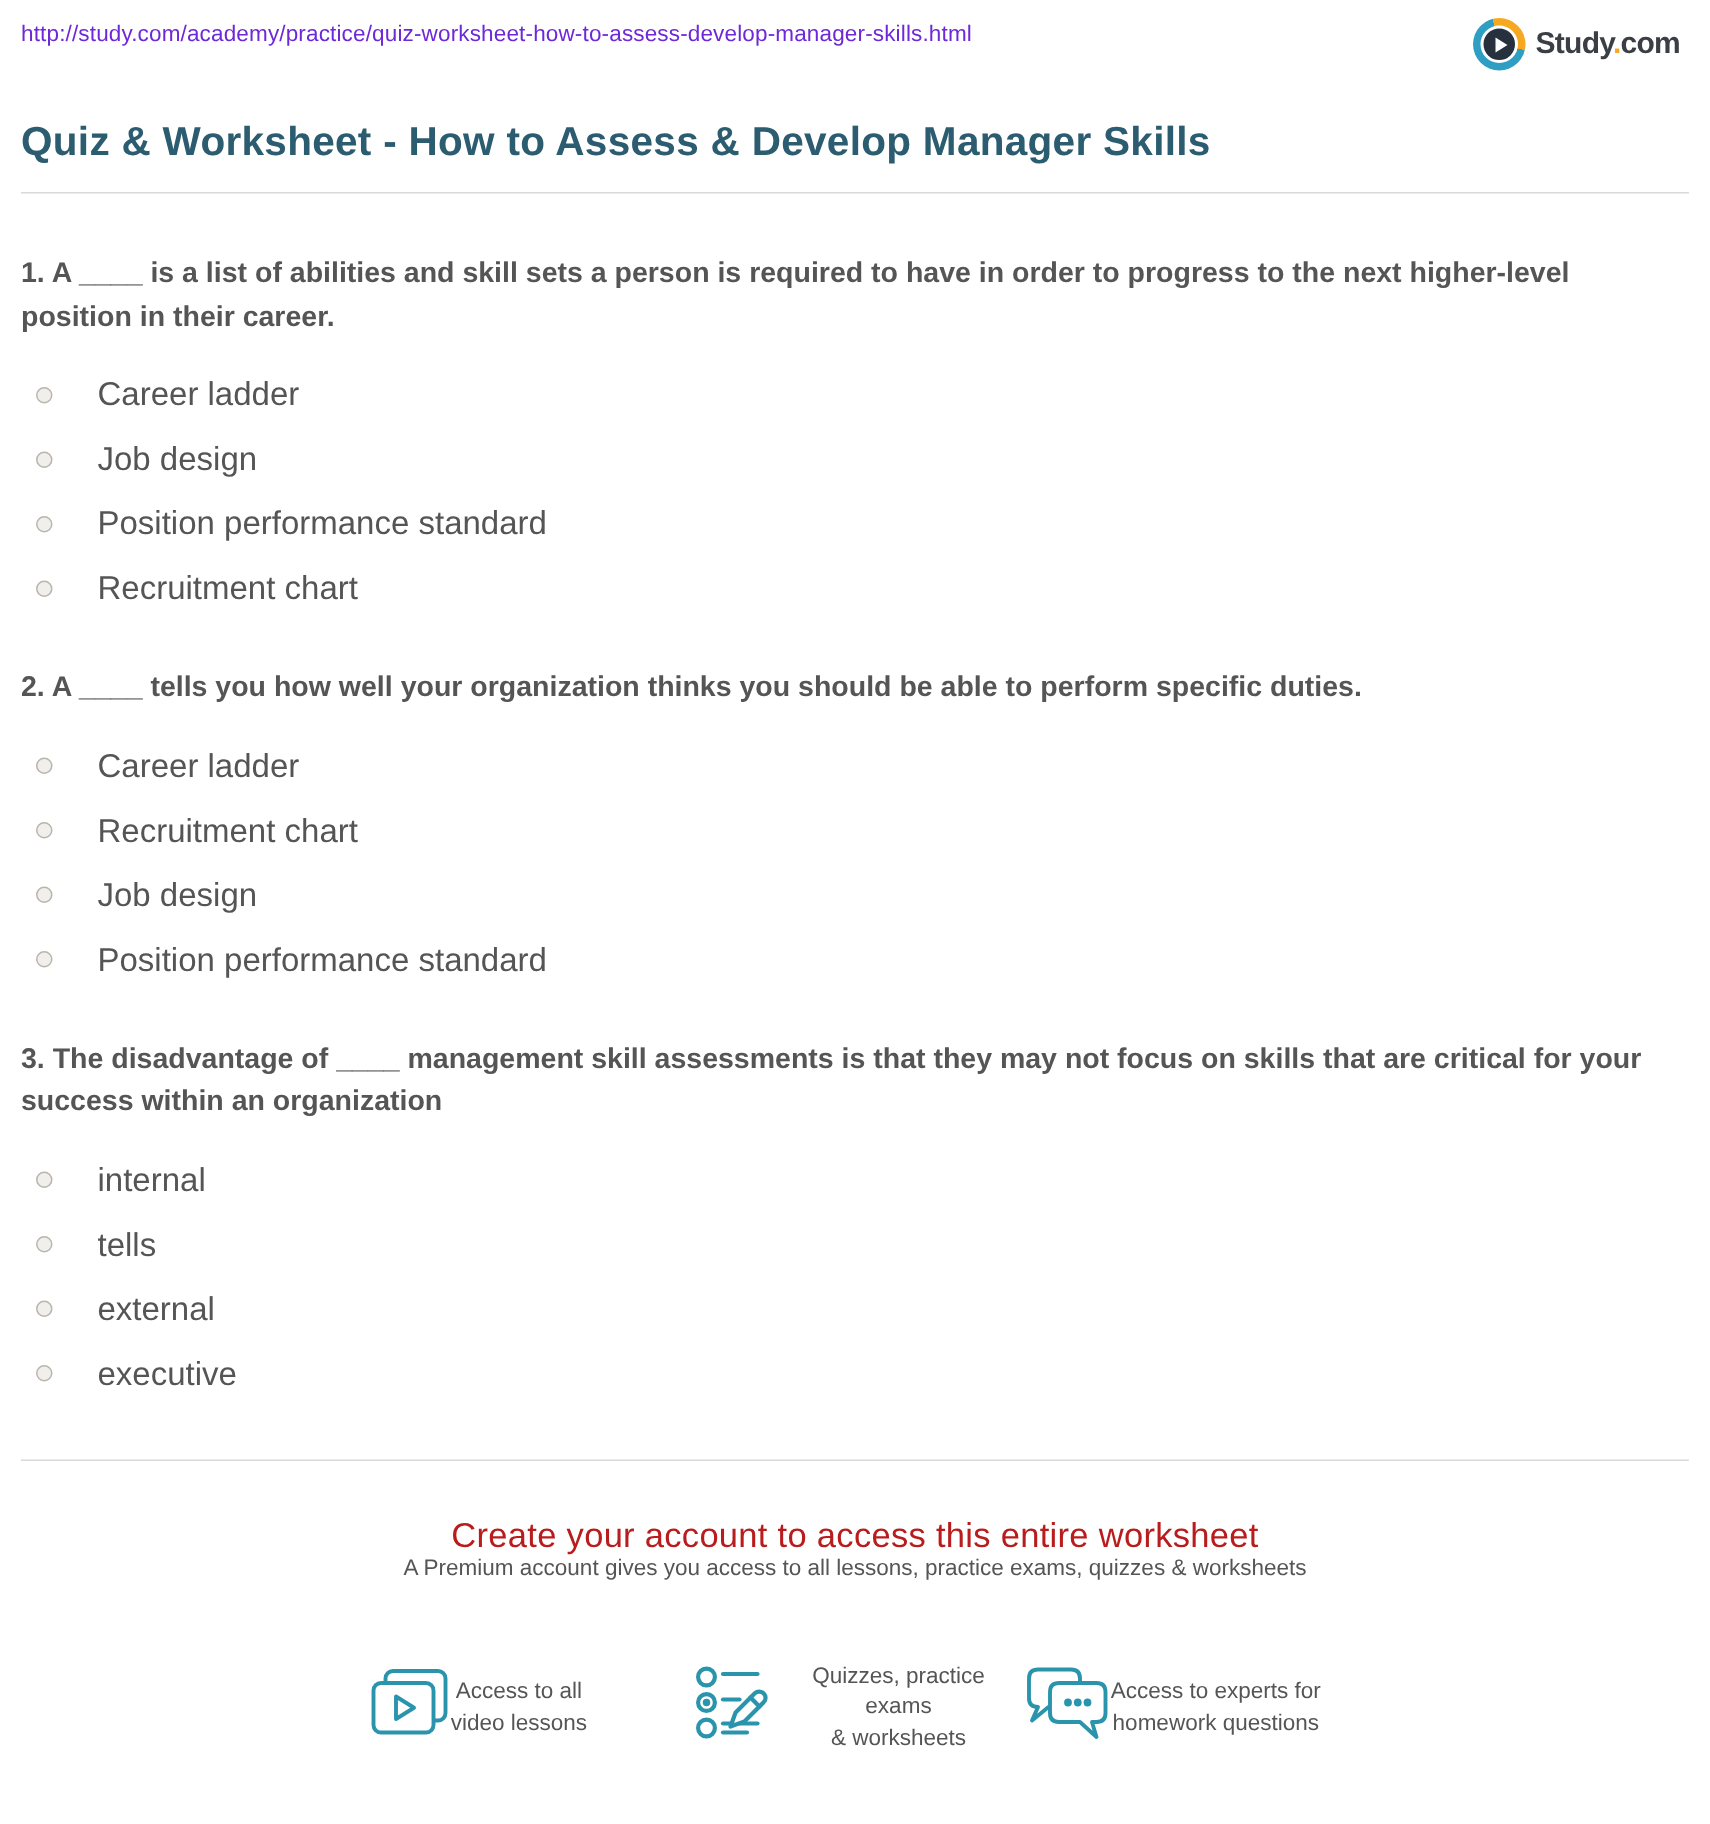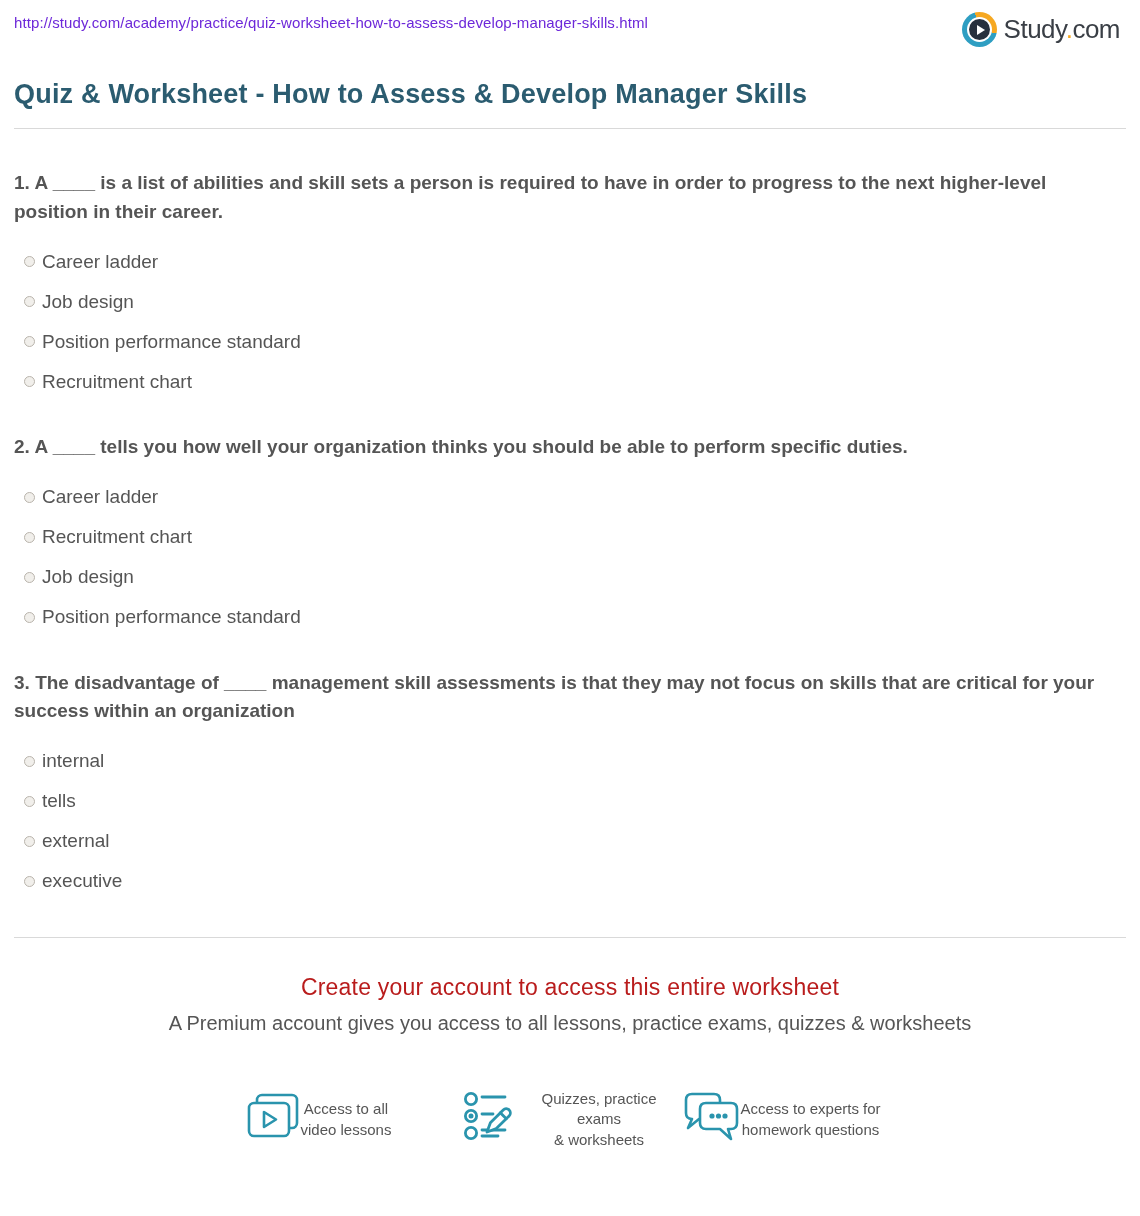--- a/index.html
+++ b/index.html
@@ -15,49 +15,49 @@
   .header-row { display: flex; justify-content: space-between; align-items: flex-start; }
   .url-text { font-size: 15px; color: #6d28d9; padding-top: 2px; letter-spacing: 0.1px; }
   .logo { display: flex; align-items: center; gap: 7px; margin-right: 6px; }
   .logo-icon { width: 35px; height: 35px; border-radius: 50%; position: relative;
     background: conic-gradient(from -15deg, #f6a821 0deg 118deg, #2e9ec2 118deg 360deg); }
   .logo-icon .ring-gap { position: absolute; inset: 5px; background: #ffffff; border-radius: 50%; }
   .logo-icon .core { position: absolute; inset: 7px; background: #27303d; border-radius: 50%;
     display: flex; align-items: center; justify-content: center; }
   .logo-icon .play { width: 0; height: 0; margin-left: 3px;
     border-left: 8px solid #ffffff; border-top: 5px solid transparent; border-bottom: 5px solid transparent; }
-  .logo-word { font-size: 26px; font-weight: normal; color: #3a3f46; letter-spacing: -0.5px; }
+  .logo-word { font-size: 20px; font-weight: bold; color: #3a3f46; letter-spacing: -0.5px; }
   .logo-word .dot { color: #f6a821; }
 
   
   .page-title {
     margin-top: 28px; max-width: 820px;
     font-size: 27px; font-weight: 600; line-height: 1.45;
     color: #2b5c70; letter-spacing: 0.2px;
   }
   .divider { border: none; border-top: 1px solid #d9d9d9; margin-top: 14px; }
 
   
   .question-block { margin-top: 40px; }
   .question-text { font-size: 19px; font-weight: bold; color: #555555; line-height: 1.5; max-width: 1100px; }
   .options { margin-top: 24px; }
   .option-row { display: flex; align-items: center; margin-top: 17px; min-height: 23px; cursor: pointer; }
   .radio {
     width: 11px; height: 11px; border-radius: 50%;
     border: 1px solid #b9b4ac; background: #f1efeb;
     margin-left: 10px; flex: 0 0 auto;
   }
-  .option-label { font-size: 19px; color: #555555; margin-left: 7px; }
+  .option-label { font-size: 22px; color: #555555; margin-left: 30px; }
 
   .bottom-divider { margin-top: 44px; }
 
   
   .cta { text-align: center; }
   .cta-title { margin-top: 36px; font-size: 23px; font-weight: 400; color: #b91c1c; letter-spacing: 0.2px; }
-  .cta-subtitle { margin-top: 11px; font-size: 20px; color: #555555; }
+  .cta-subtitle { margin-top: 0; font-size: 15px; color: #555555; }
   .features { margin-top: 40px; display: flex; justify-content: center; }
   .feature { width: 217px; display: flex; flex-direction: row; align-items: center; }
   .feature-icon { height: 58px; display: flex; align-items: flex-end; justify-content: center; }
   .feature-icon svg { display: block; }
   .feature-label { margin-top: 14px; font-size: 15px; color: #555555; line-height: 1.38; text-align: center; }
 </style>
 </head>
 <body>
 
 <div class="page">

